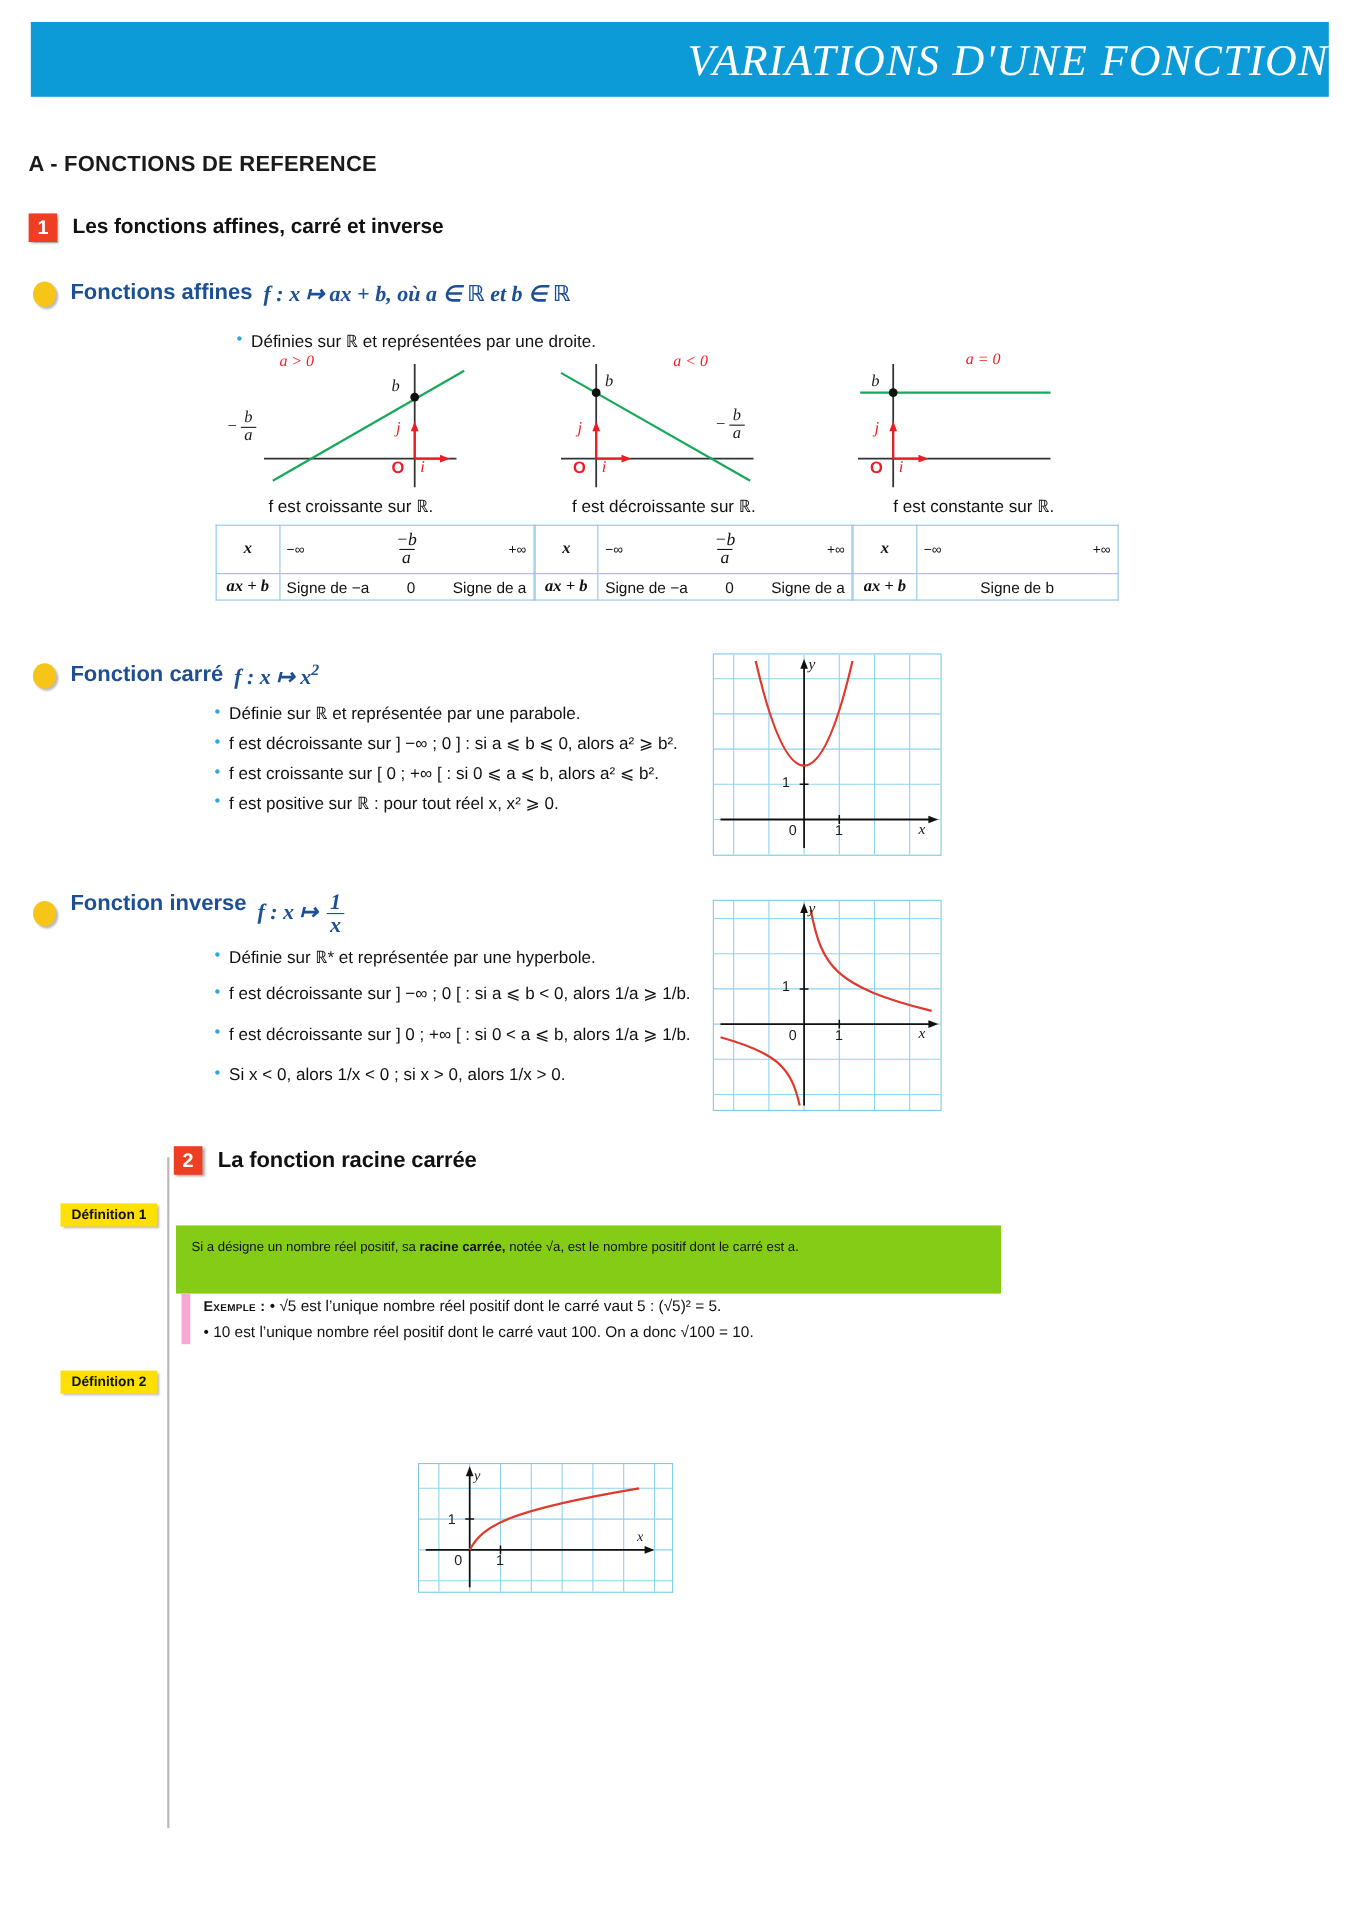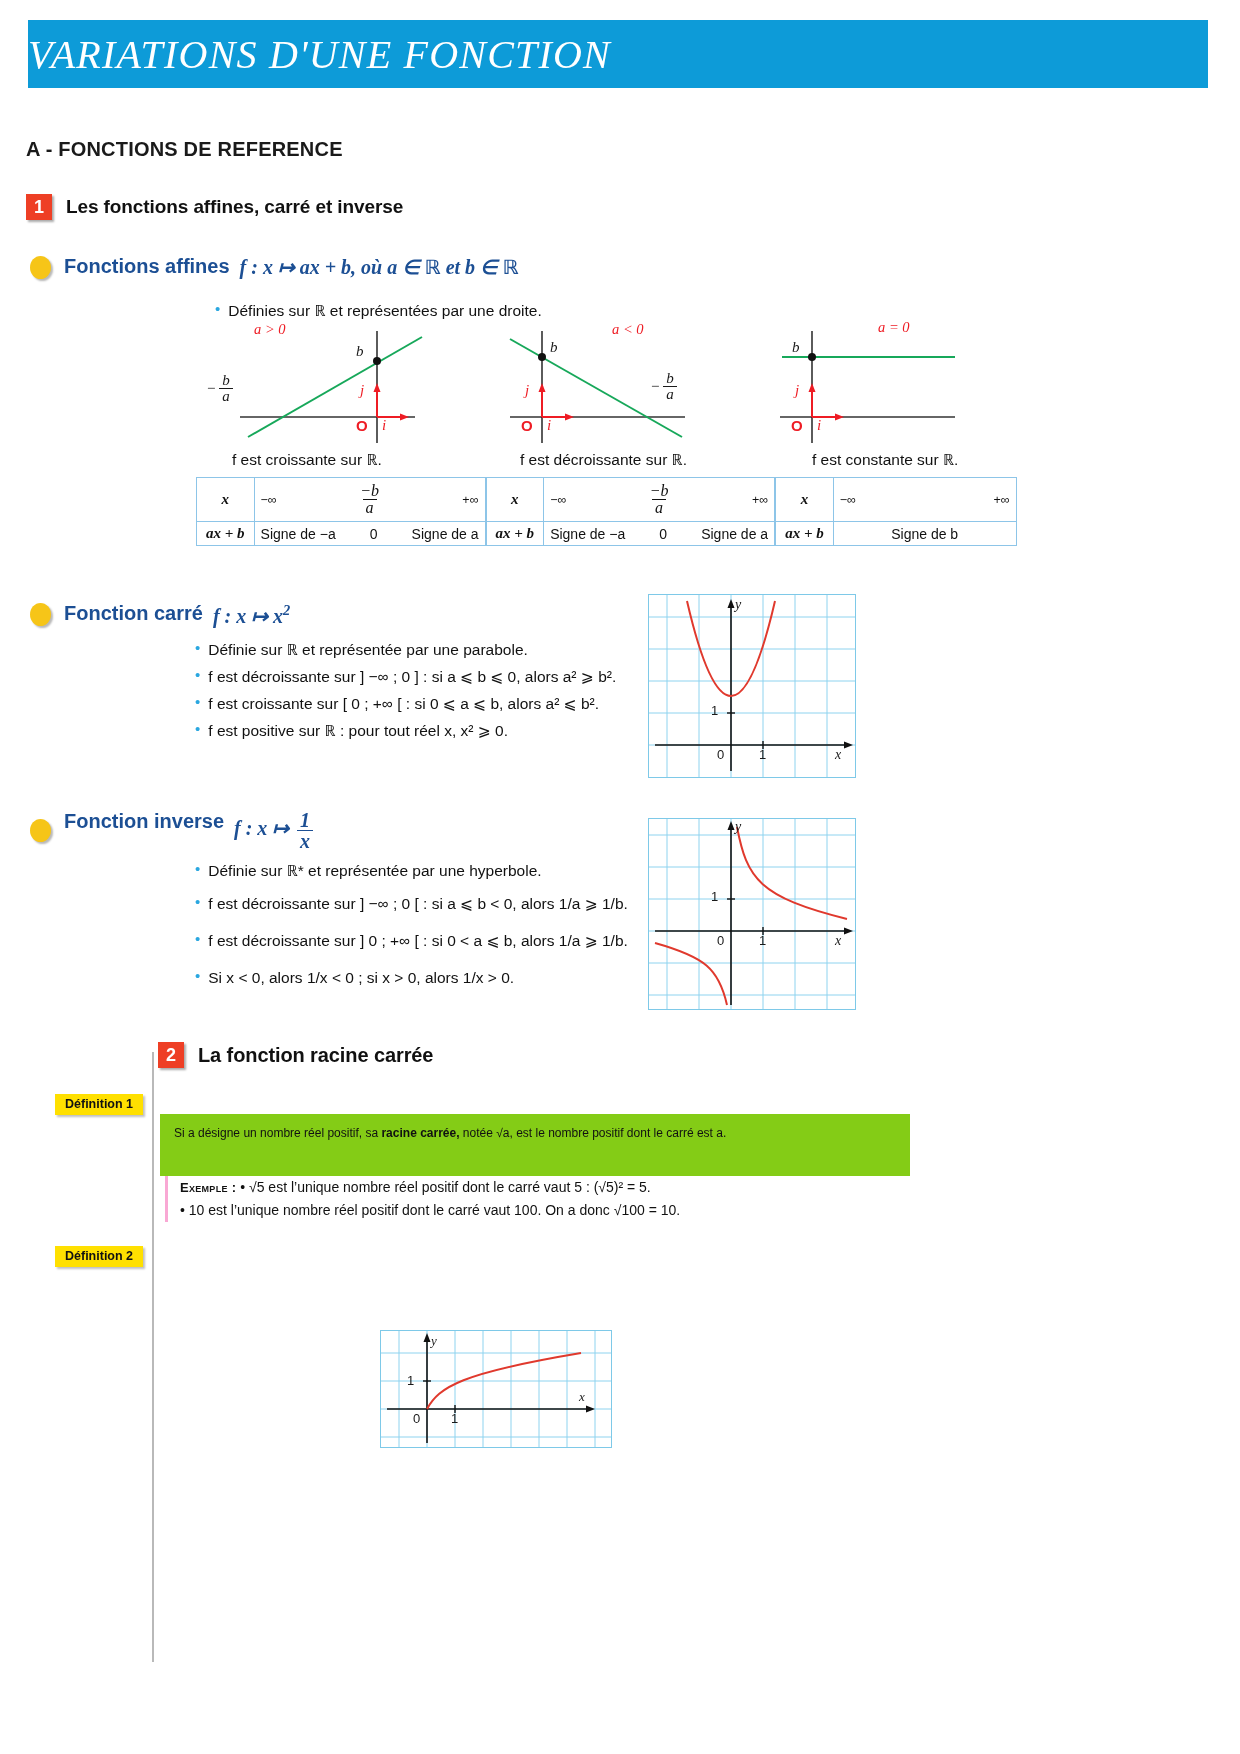--- a/index.html
+++ b/index.html
@@ -14,21 +14,21 @@
     overflow: hidden;
   }
   .page { position: relative; width: 1240px; height: 1754px; }
 
   
   .banner {
     position: absolute;
     left: 28px; top: 20px;
     width: 1180px; height: 68px;
     background: #0d9bd8;
-    display: flex; align-items: center; justify-content: flex-start;
+    display: flex; align-items: center; justify-content: flex-end;
   }
   .banner-title {
     color: #fff;
     font-family: "Liberation Serif", serif;
     font-style: italic;
     font-weight: 400;
     font-size: 40px;
     letter-spacing: 1.2px;
   }
 
@@ -150,21 +150,21 @@
     color: #111;
     font-size: 12.5px; font-weight: bold;
     padding: 3px 10px 4px 10px;
     box-shadow: 2px 2px 2px rgba(0,0,0,.25);
     white-space: nowrap;
   }
   .exbox {
     position: absolute;
     font-size: 14px; line-height: 1.65; color: #111;
     padding-left: 12px;
-    border-left: 3px solid #f9a8d4;
+    border-left: 8px solid #f9a8d4;
   }
   .exlabel {
     font-variant: small-caps;
     font-weight: bold;
     letter-spacing: .3px;
     font-size: 13px;
   }
   b.st { font-weight: bold; }
   sup.ex { font-size: .72em; vertical-align: super; }
 </style>
@@ -219,21 +219,21 @@
       <span class="mi">−</span>
         <span class="frac mi">
           <span class="num">b</span>
           <span class="den">a</span>
         </span>
     </div>
     <div style="position:absolute; left:126px; top:92px; font-size:15px; color:#ee1c24; font-weight:bold;">O</div>
     <div style="position:absolute; left:130px; top:57px; font-size:15px; color:#ee1c24;" class="mi">j</div>
     <div style="position:absolute; left:152px; top:92px; font-size:15px; color:#ee1c24;" class="mi">i</div>
   </div>
-  <div class="capt" style="left:232px; top:448px;">f est croissante sur ℝ.</div>
+  <div class="capt" style="left:244px; top:448px;">f est croissante sur ℝ.</div>
 
   <div class="dwrap" style="left:500px; top:325px;">
     <svg width="210" height="120" viewBox="0 0 210 120">
       <line x1="10" y1="92" x2="185" y2="92" stroke="#333" stroke-width="1.6"></line>
       <line x1="42" y1="6" x2="42" y2="118" stroke="#333" stroke-width="1.6"></line>
       <line x1="10" y1="14" x2="182" y2="112" stroke="#17a85a" stroke-width="2"></line>
       <circle cx="42" cy="32" r="4" fill="#111"></circle>
       <line x1="42" y1="92" x2="42" y2="62" stroke="#ee1c24" stroke-width="2"></line>
       <polygon points="42,58 38.5,67 45.5,67" fill="#ee1c24"></polygon>
       <line x1="42" y1="92" x2="70" y2="92" stroke="#ee1c24" stroke-width="2"></line>

